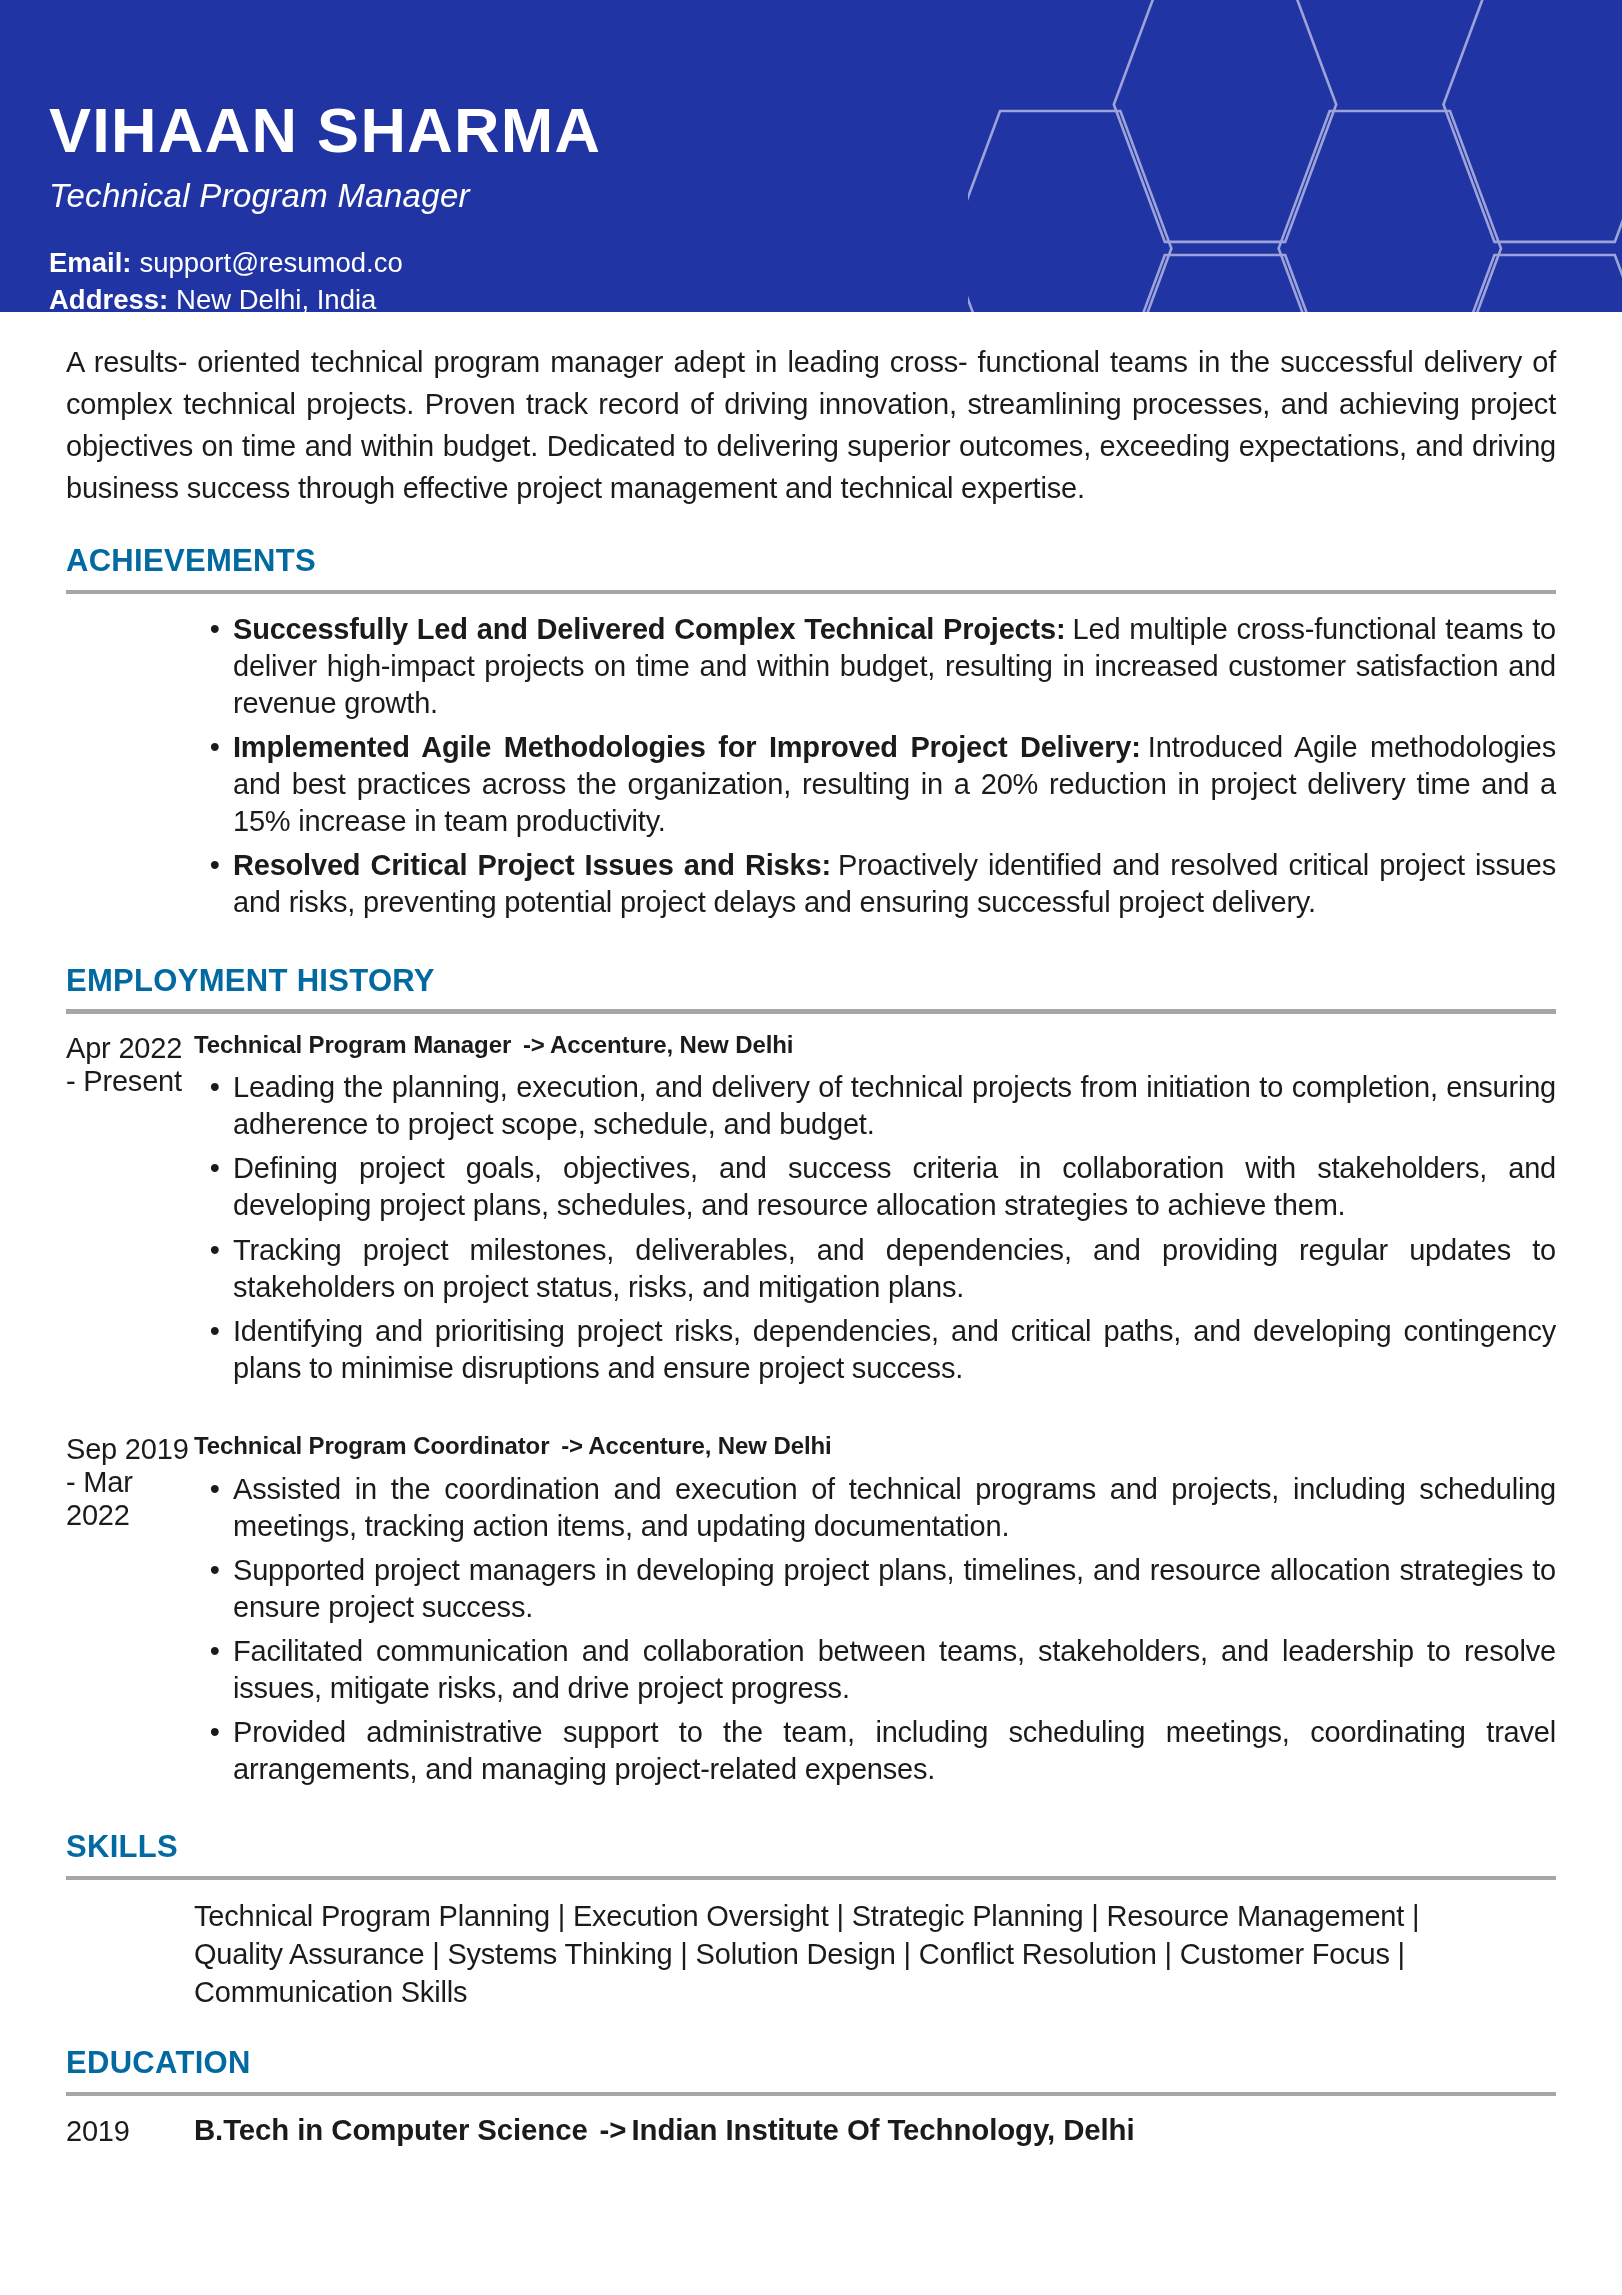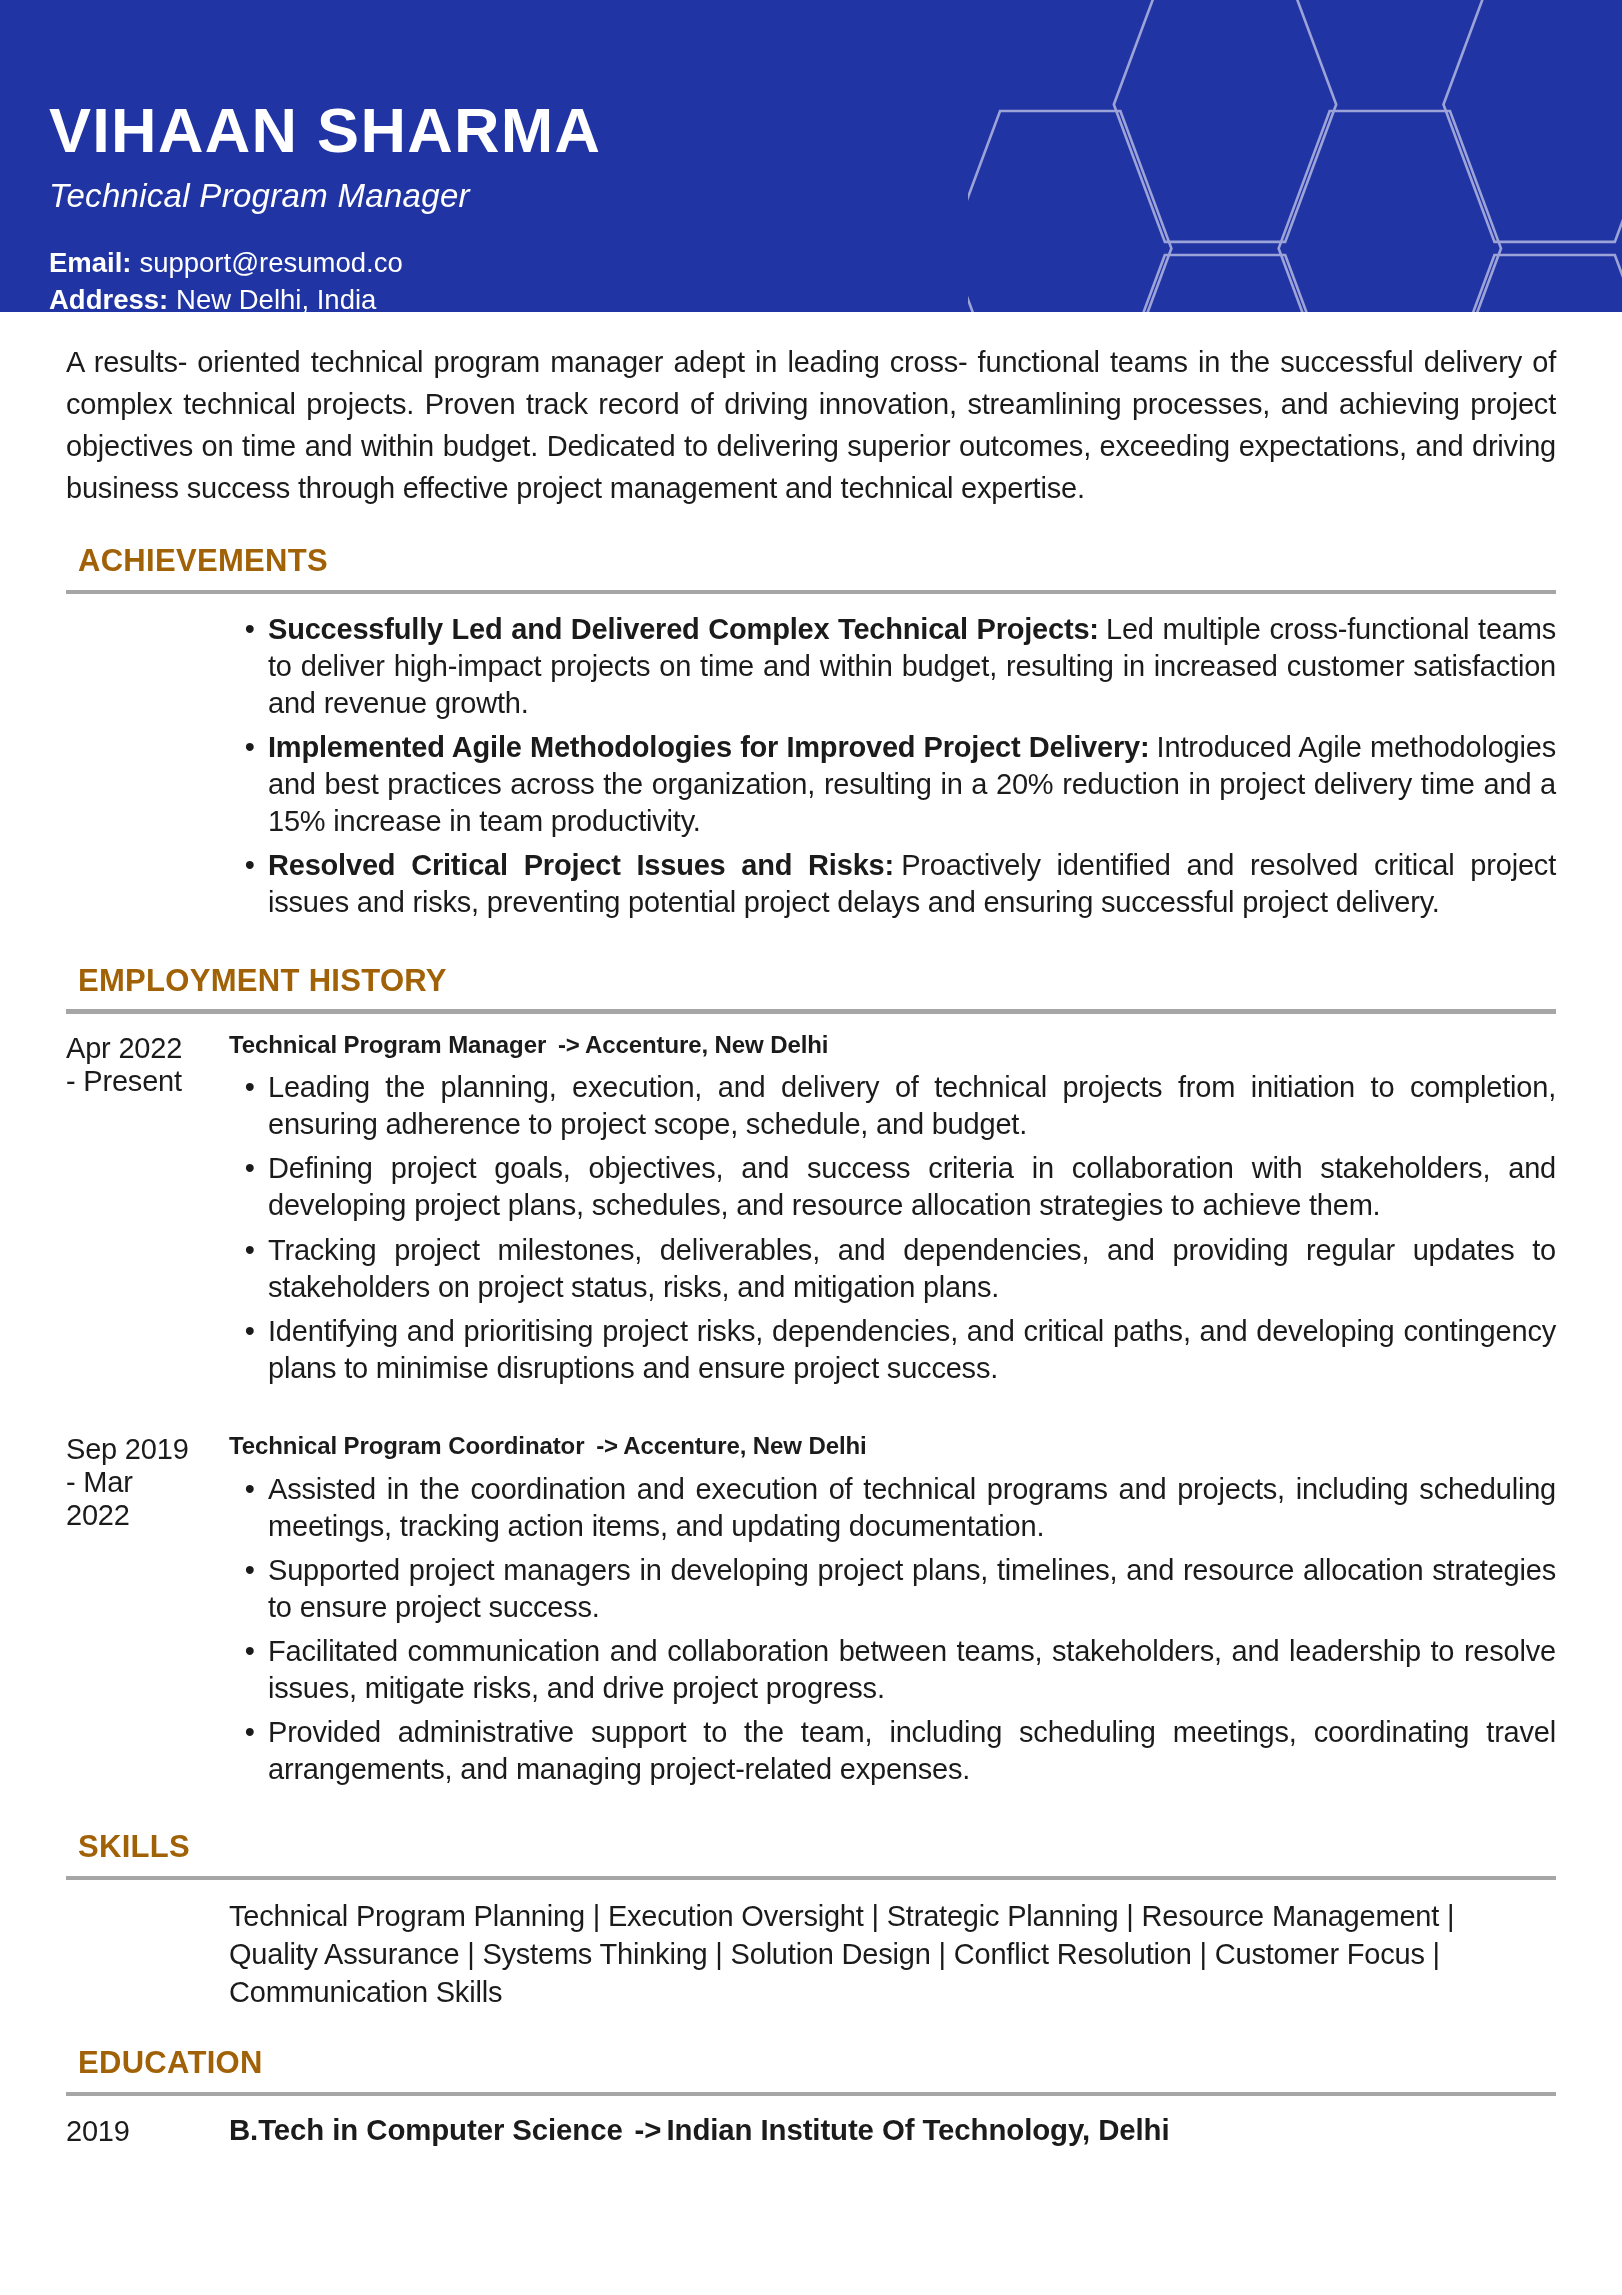--- a/index.html
+++ b/index.html
@@ -35,24 +35,24 @@
   .contact{position:relative;margin-top:29px;font-size:27.5px;line-height:37px;}
   .contact-line .lbl{font-weight:700;margin-right:7.9px;}
   .contact-line a{color:#14b8a6;text-decoration:underline;}
   
   .main{padding:0 66px;}
   .summary{
     margin-top:29px;font-size:29px;line-height:42px;text-align:justify;
     letter-spacing:-0.2px;
   }
   .section-heading{
-    margin:34px 0 0 12px;font-size:31px;font-weight:700;letter-spacing:0.3px;color:#a16207;
+    margin:34px 0 0 0;font-size:31px;font-weight:700;letter-spacing:0.3px;color:#0369a1;
   }
   .rule{height:4.6px;background:var(--rule-color);margin-top:10.5px;}
-  .row{display:flex;margin-top:17px;gap:35px;}
+  .row{display:flex;margin-top:17px;}
   .label-col{flex:0 0 128px;font-size:29px;letter-spacing:-0.2px;padding-top:1.3px;}
   .content-col{flex:1;min-width:0;}
   .role-line{font-size:24px;font-weight:700;margin:0 0 10.5px 0;letter-spacing:-0.1px;}
   .arrow{font-weight:700;margin:0 5.2px 0 11.8px;}
   ul.bullets{list-style:none;margin:0;padding:0;font-size:29px;line-height:37px;letter-spacing:-0.2px;}
   ul.bullets li{
     position:relative;padding-left:39px;margin-bottom:7.2px;text-align:justify;
   }
   ul.bullets li::before{
     content:"\2022";position:absolute;left:15.7px;top:0;

